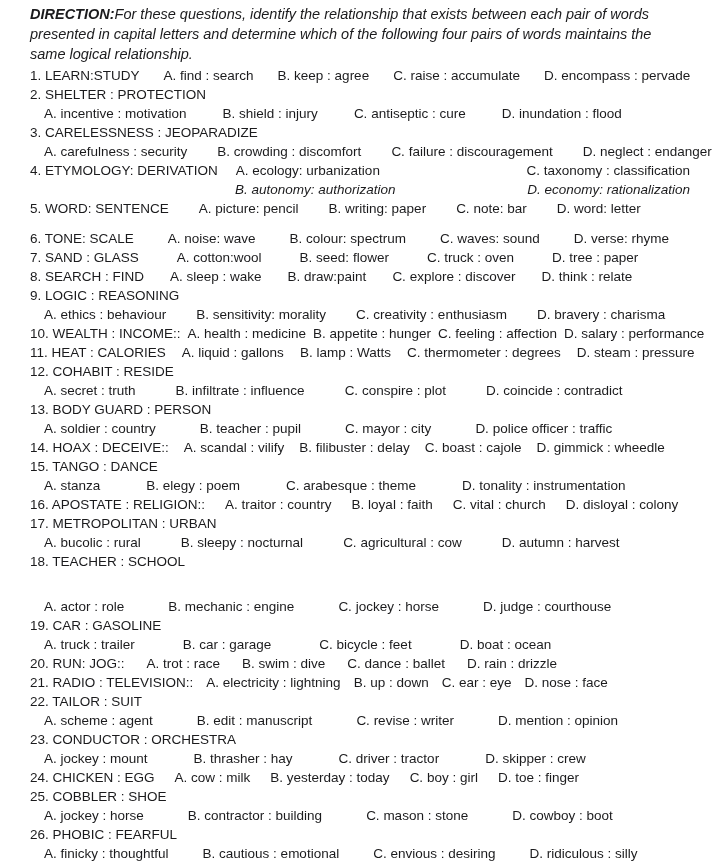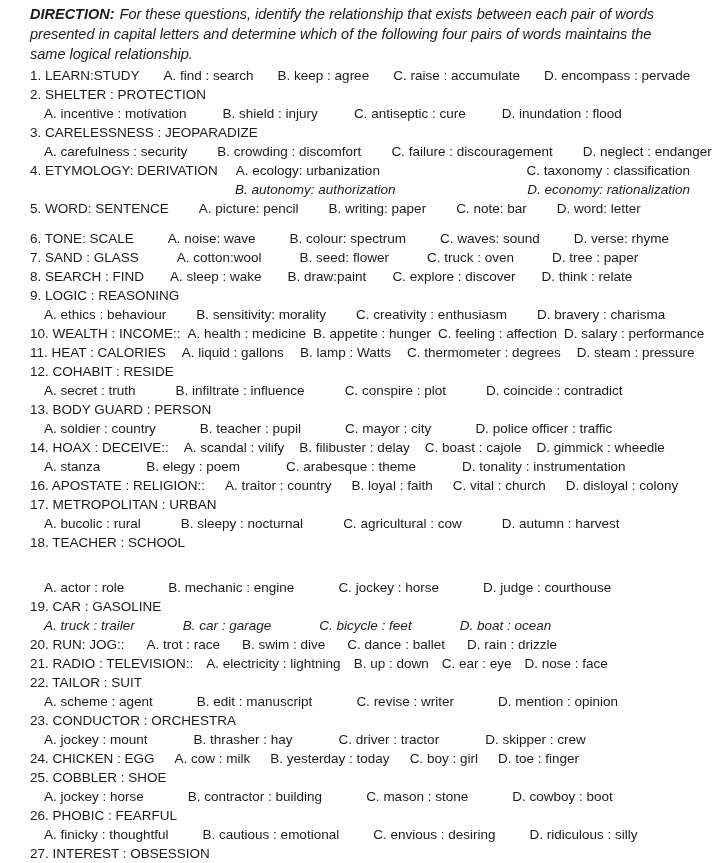--- a/index.html
+++ b/index.html
@@ -11,21 +11,21 @@
     overflow: hidden;
   }
   .page { padding: 4px 30px 0 30px; }
   .direction {
     font-style: italic;
     font-size: 14.5px;
     line-height: 20px;
     margin: 0 0 2px 0;
     max-width: 672px;
   }
-  .direction .dlabel { font-weight: bold; margin-right: 5px; }
+  .direction .dlabel { font-weight: bold; }
   .qline {
     display: flex;
     align-items: baseline;
     column-gap: 34px;
     font-size: 13.5px;
     line-height: 19px;
   }
   .qline span { white-space: nowrap; }
 </style>
 </head>
@@ -168,20 +168,23 @@
       <div>
         <div class="qline" style="column-gap: 15px;">
           <span>14. HOAX : DECEIVE::</span>
           <span>A. scandal : vilify</span>
           <span>B. filibuster : delay</span>
           <span>C. boast : cajole</span>
           <span>D. gimmick : wheedle</span>
         </div>
       </div>
       <div>
+        <div class="qline">
+          <span>15. TANGO : DANCE</span>
+        </div>
         <div class="qline" style="padding-left: 14px; column-gap: 46px;">
           <span>A. stanza</span>
           <span>B. elegy : poem</span>
           <span>C. arabesque : theme</span>
           <span>D. tonality : instrumentation</span>
         </div>
       </div>
       <div>
         <div class="qline" style="column-gap: 20px;">
           <span>16. APOSTATE : RELIGION::</span>
@@ -210,21 +213,21 @@
           <span>A. actor : role</span>
           <span>B. mechanic : engine</span>
           <span>C. jockey : horse</span>
           <span>D. judge : courthouse</span>
         </div>
       </div>
       <div>
         <div class="qline">
           <span>19. CAR : GASOLINE</span>
         </div>
-        <div class="qline" style="padding-left: 14px; column-gap: 48px; font-style: italic;">
+        <div class="qline" style="padding-left: 14px; column-gap: 48px;">
           <span>A. truck : trailer</span>
           <span>B. car : garage</span>
           <span>C. bicycle : feet</span>
           <span>D. boat : ocean</span>
         </div>
       </div>
       <div>
         <div class="qline" style="column-gap: 22px;">
           <span>20. RUN: JOG::</span>
           <span>A. trot : race</span>

